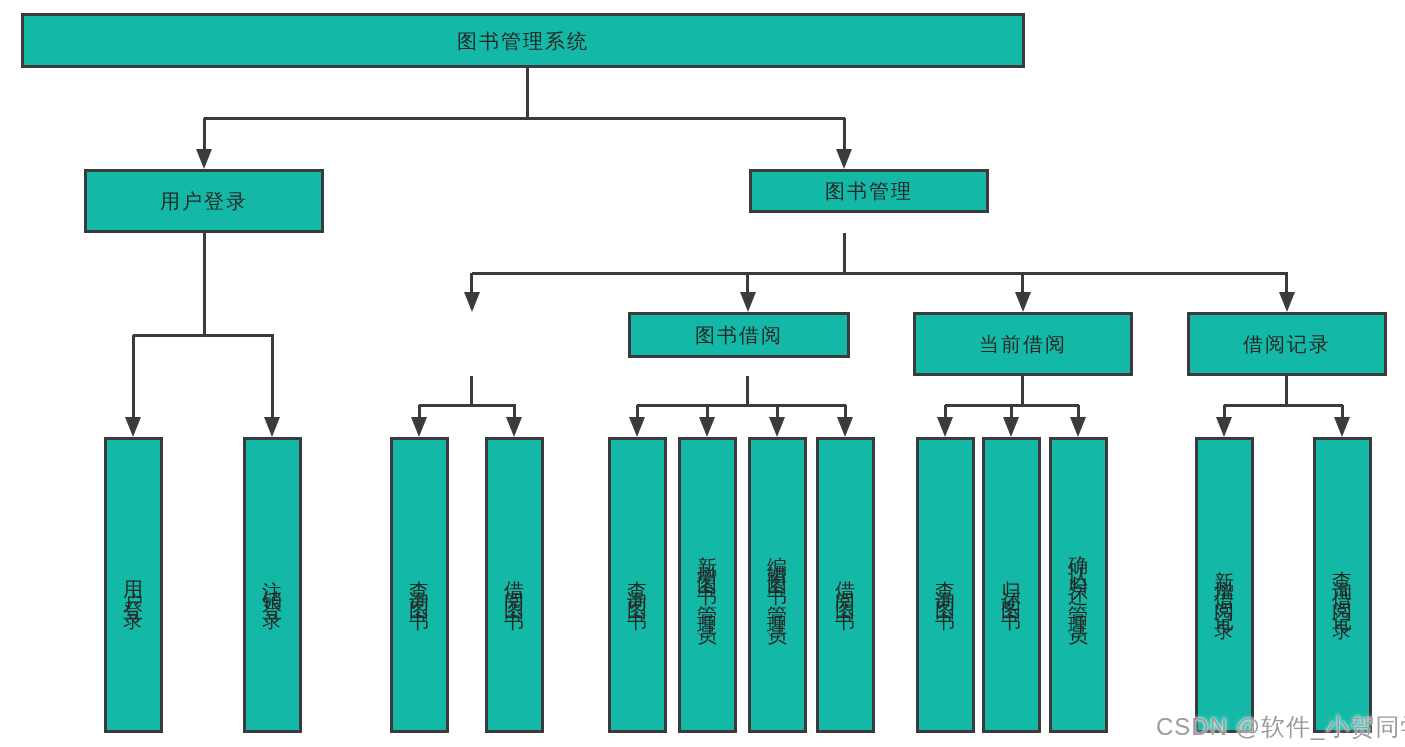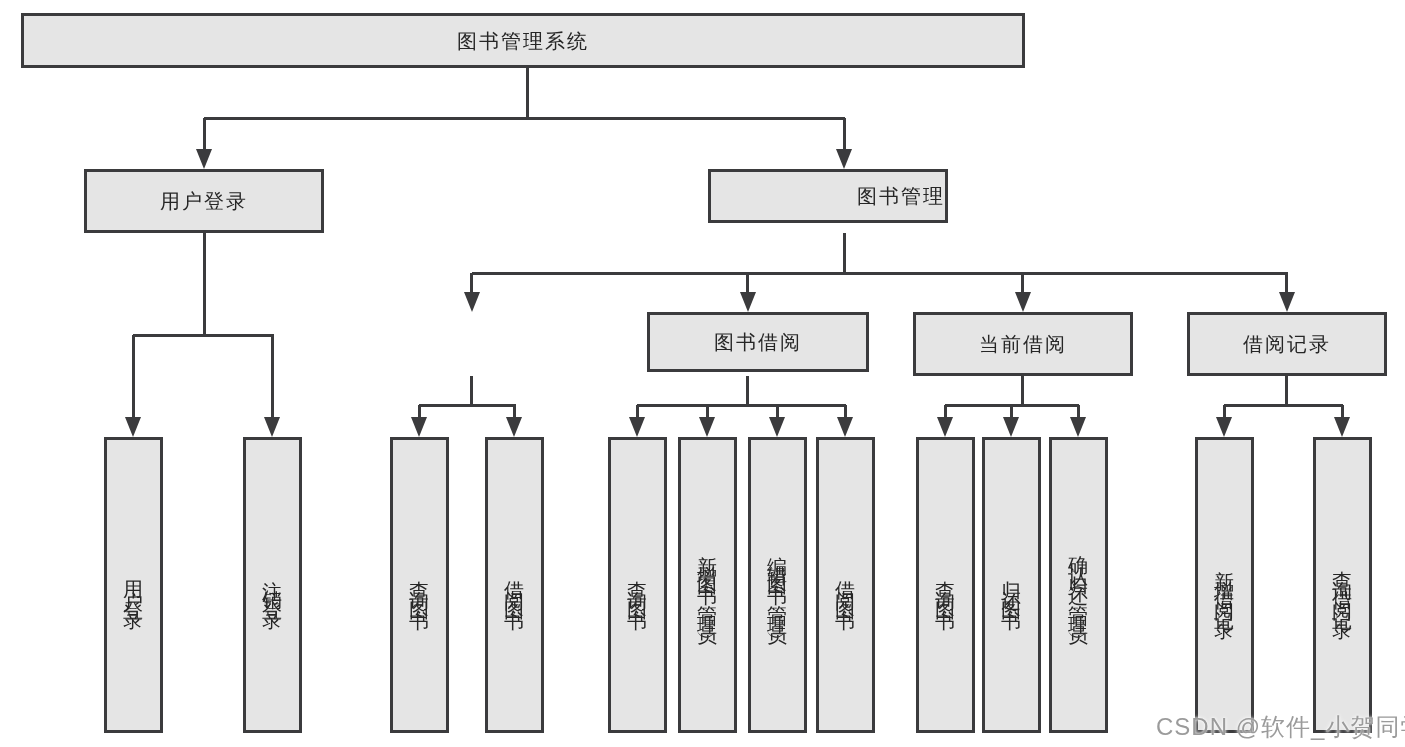--- a/index.html
+++ b/index.html
@@ -2,21 +2,21 @@
 <html><head>
 <meta charset="utf-8">
 <style>
   html,body{margin:0;padding:0;background:#ffffff;}
   .canvas{
     position:relative;width:1405px;height:747px;background:#ffffff;overflow:hidden;
     font-family:"Liberation Sans",sans-serif;color:#262626;
   }
   
   .b{
-    position:absolute;box-sizing:border-box;background:#e5e5e5;
+    position:absolute;box-sizing:border-box;background:#14b8a6;
     border:3px solid #3b3b3d;display:flex;align-items:center;justify-content:center;
     font-size:20px;color:#262626;z-index:2;
   }
   .b .lbl{line-height:1;letter-spacing:2px;white-space:nowrap;}
   .b.v .lbl{
     writing-mode:vertical-rl;text-orientation:mixed;
     letter-spacing:10px;line-height:1;white-space:normal;
   }
   
   .hl,.vl{position:absolute;background:#3b3b3d;z-index:1;}
@@ -98,25 +98,25 @@
   <div class="ar" style="left:1216px;top:417px;"></div>
   <div class="ar" style="left:1334px;top:417px;"></div>
 
   <div class="b" style="left:21px;top:13px;width:1004px;height:55px;">
     <span class="lbl">图书管理系统</span>
   </div>
 
   <div class="b" style="left:84px;top:169px;width:240px;height:64px;">
     <span class="lbl">用户登录</span>
   </div>
-  <div class="b" style="left:708px;top:169px;width:240px;height:54px;justify-content:flex-end;">
+  <div class="b" style="left:749px;top:169px;width:240px;height:44px;">
     <span class="lbl">图书管理</span>
   </div>
 
-  <div class="b" style="left:647px;top:312px;width:222px;height:60px;">
+  <div class="b" style="left:628px;top:312px;width:222px;height:46px;">
     <span class="lbl">图书借阅</span>
   </div>
   <div class="b" style="left:1187px;top:312px;width:200px;height:64px;">
     <span class="lbl">借阅记录</span>
   </div>
   <div class="b" style="left:913px;top:312px;width:220px;height:64px;">
     <span class="lbl">当前借阅</span>
   </div>
 
   <div class="b v" style="left:104px;top:437px;width:59px;height:296px;">

